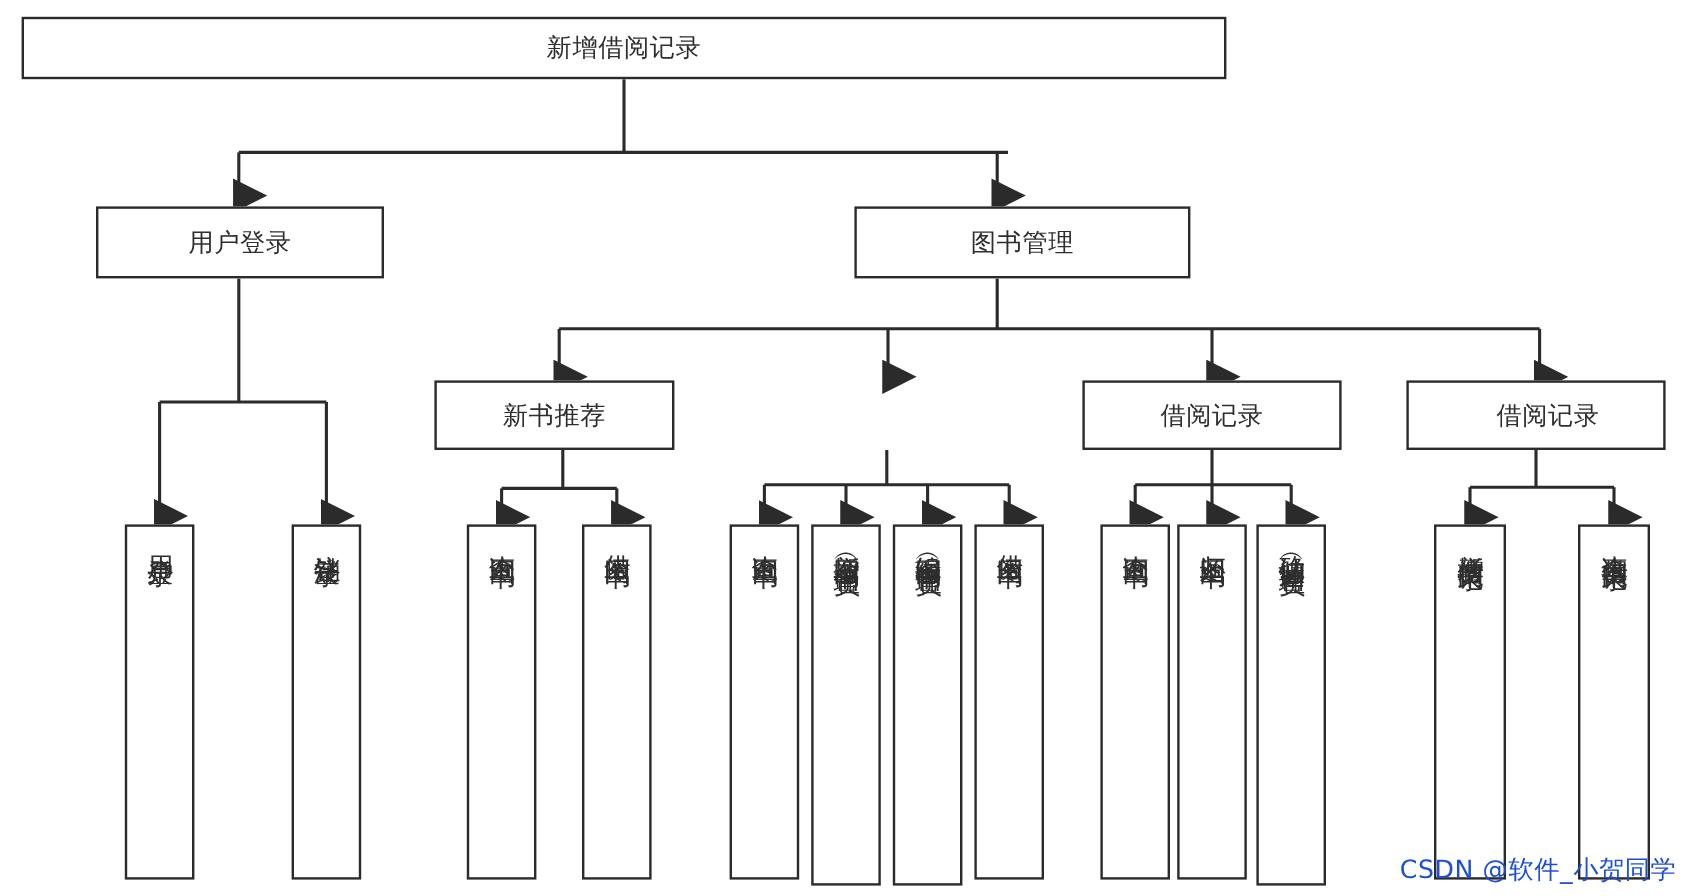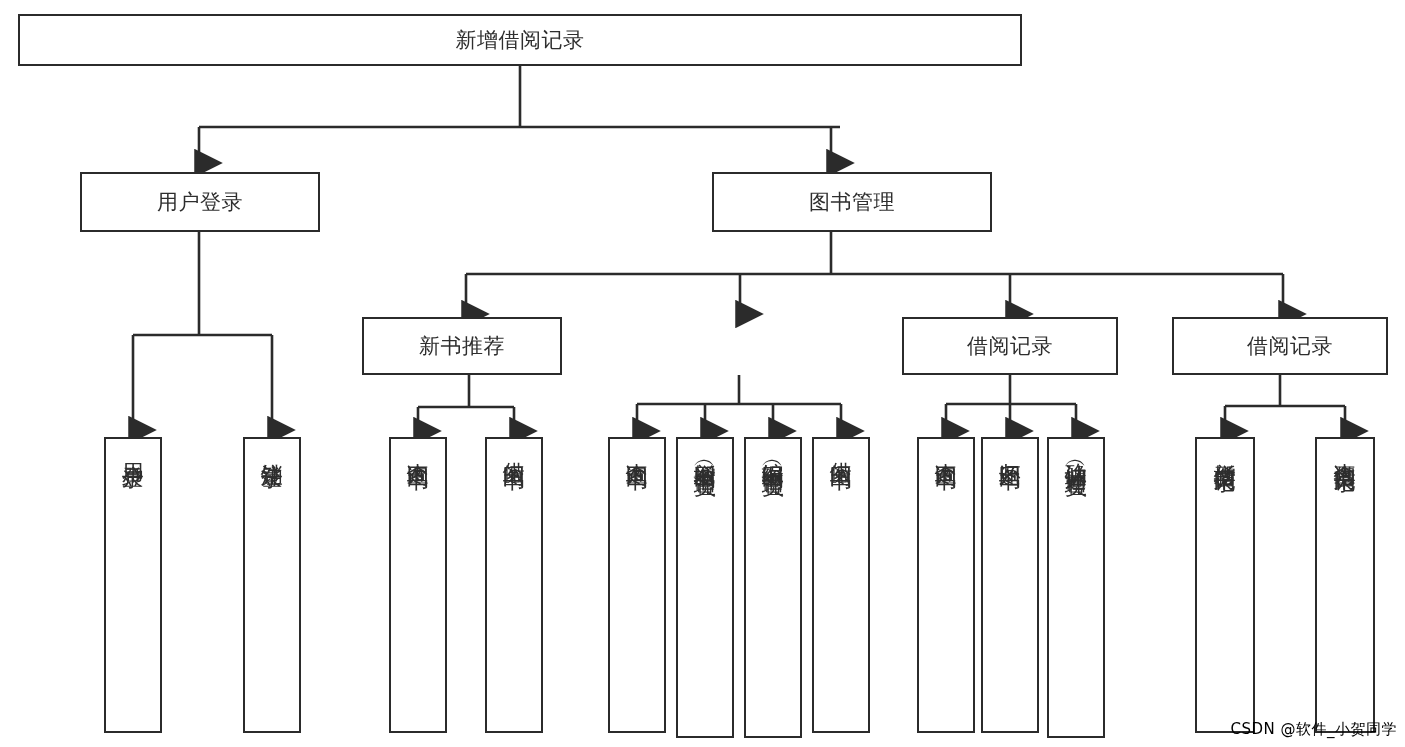--- a/index.html
+++ b/index.html
@@ -58,22 +58,22 @@
     writing-mode: vertical-rl;
     text-orientation: upright;
     font-size: 22px;
     line-height: 1.15;
     letter-spacing: 2px;
   }
   .watermark {
     position: absolute;
     right: 8px;
     bottom: 8px;
-    color: #000000;
-    font-size: 15px;
+    color: #1d4ed8;
+    font-size: 21px;
     letter-spacing: 0.5px;
     z-index: 9;
     white-space: nowrap;
     user-select: none;
   }
 </style>
 </head>
 <body>
 
 <div id="diagram-root">

